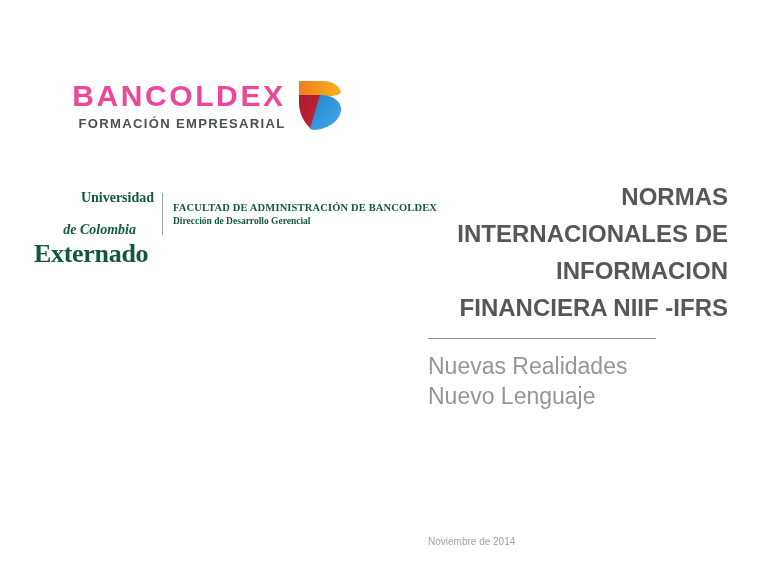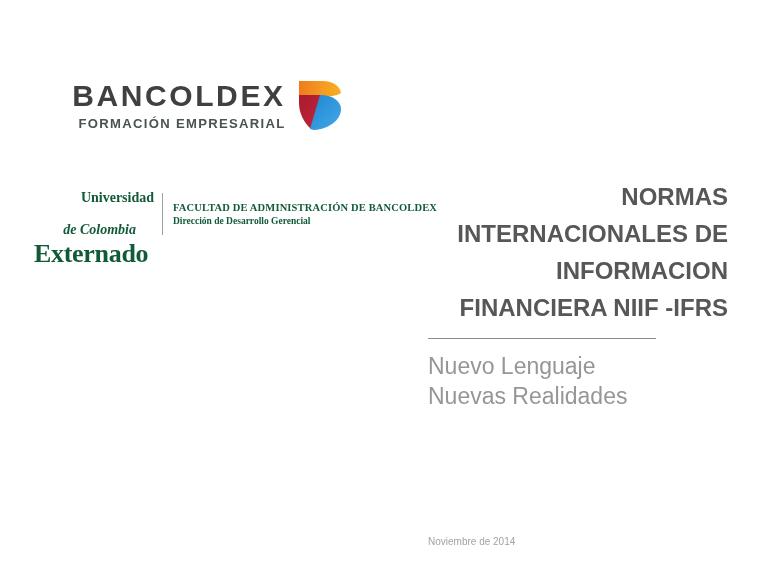--- a/index.html
+++ b/index.html
@@ -34,21 +34,21 @@
     flex-direction: column;
     align-items: flex-end;
     padding-top: 2px;
   }
   .bancoldex-name {
     font-family: "Liberation Sans", sans-serif;
     font-weight: bold;
     font-size: 30px;
     line-height: 32px;
     letter-spacing: 2.6px;
-    color: #404040;
+    color: #ec4899;
     white-space: nowrap;
   }
   .bancoldex-tagline {
     font-family: "Liberation Sans", sans-serif;
     font-weight: bold;
     font-size: 13.5px;
     line-height: 16px;
     letter-spacing: 1.35px;
     color: #4a534e;
     white-space: nowrap;
@@ -233,20 +233,20 @@
 
   <div class="title-block">
     <div class="main-title">
       <div>NORMAS</div>
       <div>INTERNACIONALES DE</div>
       <div>INFORMACION</div>
       <div>FINANCIERA NIIF -IFRS</div>
     </div>
     <div class="title-divider"></div>
     <div class="subtitle">
+      <div>Nuevas Realidades</div>
       <div>Nuevo Lenguaje</div>
-      <div>Nuevas Realidades</div>
     </div>
   </div>
 
   <div class="slide-date">Noviembre de 2014</div>
 
 </div>
 
 </body></html>

